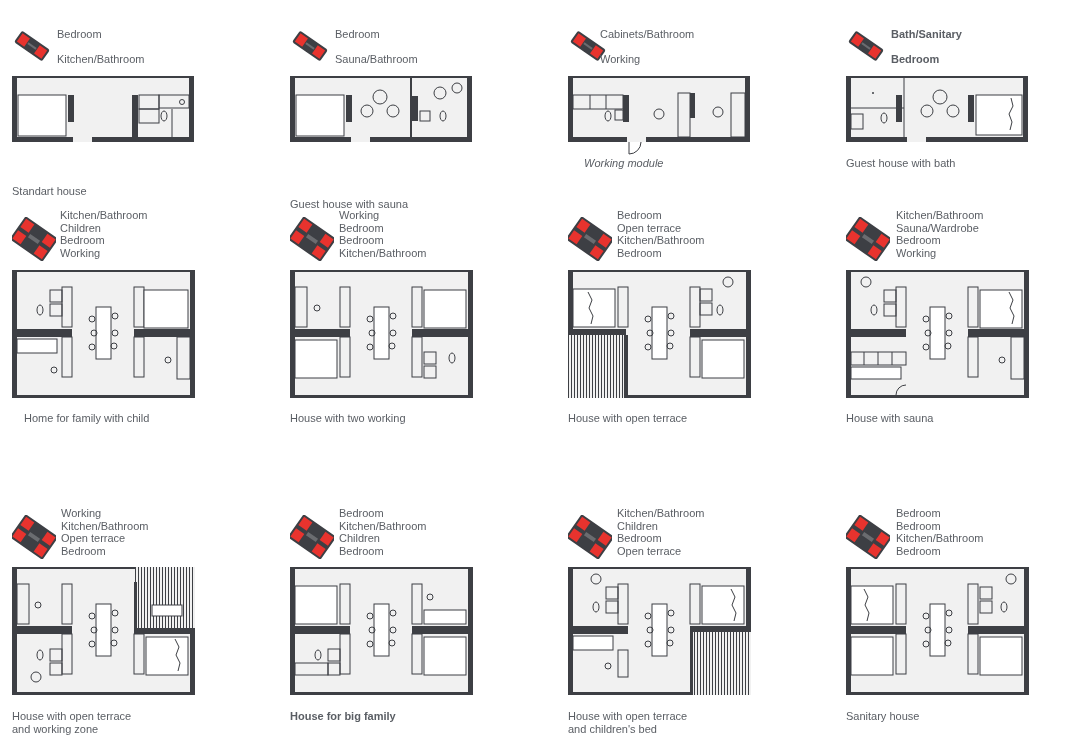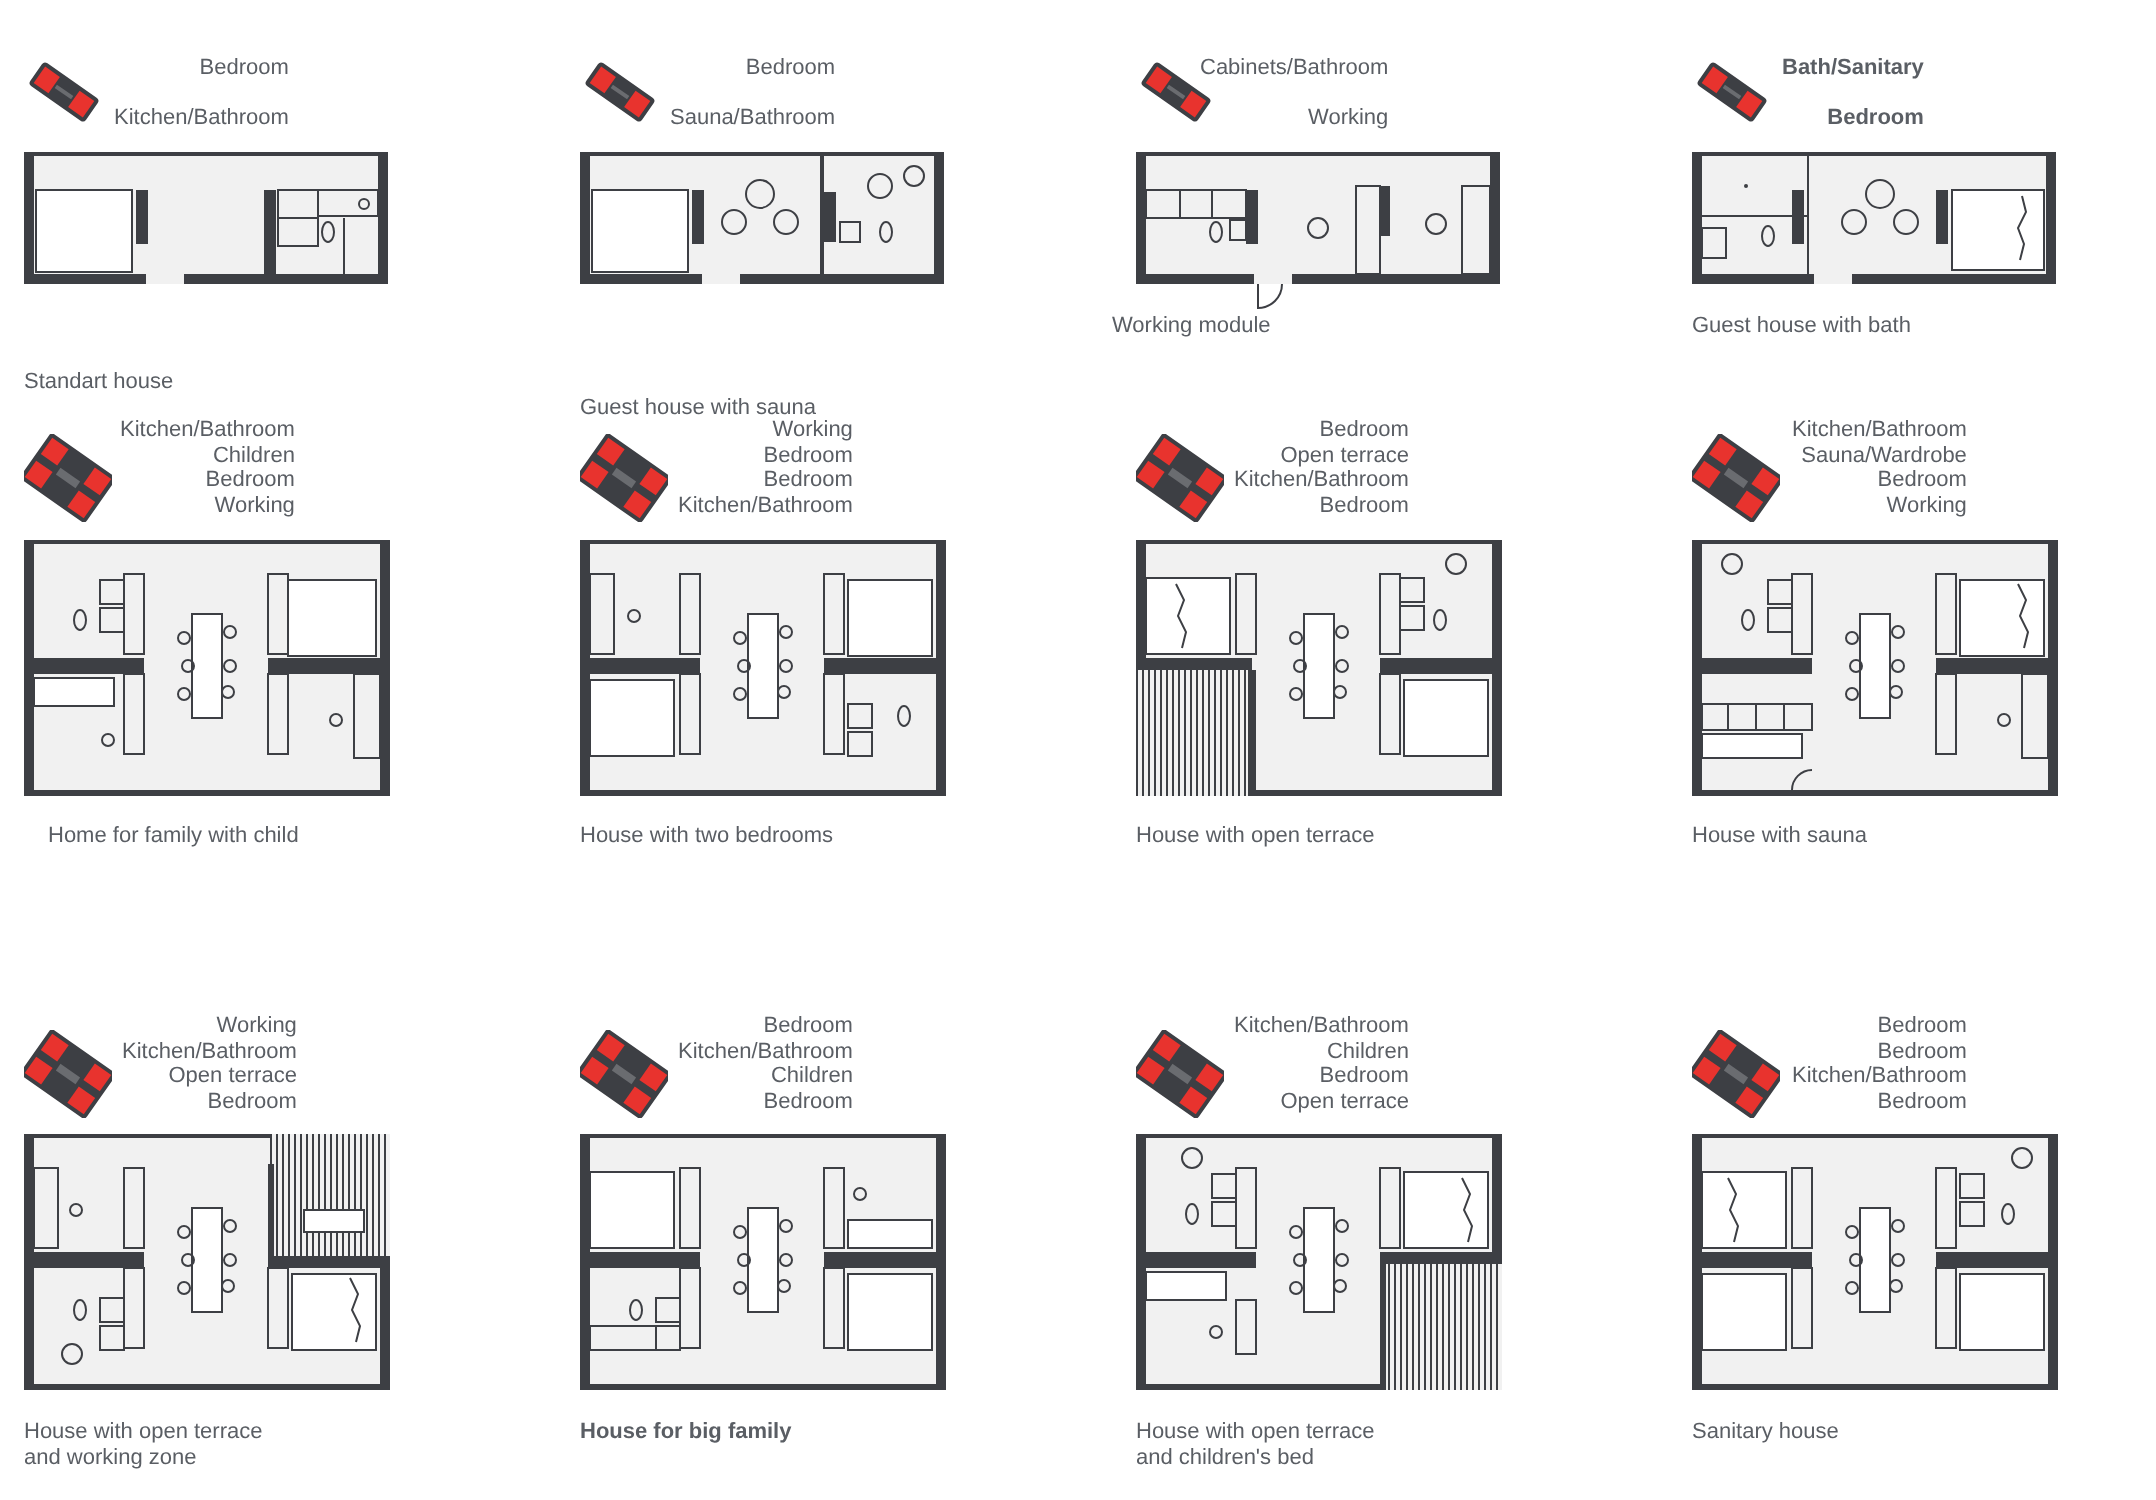--- a/index.html
+++ b/index.html
@@ -1,19 +1,19 @@
 <!DOCTYPE html>
 <html><head>
 <meta charset="utf-8">
 <style>
   html,body{margin:0;padding:0;background:#ffffff;}
   body{width:1078px;height:750px;position:relative;overflow:hidden;font-family:"Liberation Sans",sans-serif;color:#555a60;}
   .cell{position:absolute;}
   .mod-icon{position:absolute;left:0;top:0;}
-  .rooms{position:absolute;font-size:11px;line-height:12.6px;color:#5a5e64;text-align:right;}
+  .rooms{position:absolute;font-size:11px;line-height:12.6px;color:#5a5e64;}
   .rooms div{white-space:nowrap;}
   .rooms.two div:first-child{margin-bottom:12px;}
   .plan{position:absolute;}
   .caption{position:absolute;font-size:11px;line-height:12.5px;color:#5a5e64;white-space:nowrap;}
 </style>
 </head>
 <body>
 
 <div id="grid">
 
@@ -116,21 +116,21 @@
     <ellipse cx="40" cy="40" rx="3" ry="5" fill="none" stroke="#3d3f44"></ellipse>
       <rect x="47" y="34" width="8" height="10" fill="none" stroke="#3d3f44"></rect>
     <rect x="55" y="19" width="6" height="27" fill="#3d3f44"></rect>
     <circle cx="91" cy="38" r="5" fill="none" stroke="#3d3f44"></circle>
       <circle cx="150" cy="36" r="5" fill="none" stroke="#3d3f44"></circle>
     <rect x="110" y="17" width="12" height="44" fill="none" stroke="#3d3f44"></rect>
       <rect x="122" y="17" width="5" height="25" fill="#3d3f44"></rect>
     <rect x="163" y="17" width="14" height="44" fill="none" stroke="#3d3f44"></rect>
     <path d="M 61 66 L 61 78 A 12 12 0 0 0 73 66" fill="none" stroke="#3d3f44"></path>
   </svg>
-  <div class="caption" style="left:556px;top:157px;">
+  <div class="caption" style="left:584px;top:157px;font-style:italic;">
       <div>Working module</div>
     </div>
 
   <div class="cell" style="left:846px;top:26px;">
     <svg class="mod-icon" width="40" height="40" viewBox="0 0 40 40">
         <g transform="rotate(35 20 20)">
           <rect x="3" y="13" width="34" height="14" rx="2" fill="#3d3f44"></rect>
           <rect x="5" y="15" width="9" height="10" fill="#e8332e"></rect>
           <rect x="26" y="15" width="9" height="10" fill="#e8332e"></rect>
           <rect x="15" y="19" width="10" height="2" fill="#6a6c70"></rect>
@@ -254,21 +254,21 @@
       <circle cx="103" cy="63" r="3" fill="none" stroke="#3d3f44"></circle>
       <circle cx="80" cy="77" r="3" fill="none" stroke="#3d3f44"></circle>
       <circle cx="102" cy="76" r="3" fill="none" stroke="#3d3f44"></circle>
     <rect x="50" y="67" width="10" height="40" fill="none" stroke="#3d3f44"></rect>
       <rect x="122" y="67" width="10" height="40" fill="none" stroke="#3d3f44"></rect>
     <rect x="134" y="82" width="12" height="12" fill="none" stroke="#3d3f44"></rect>
       <rect x="134" y="96" width="12" height="12" fill="none" stroke="#3d3f44"></rect>
       <ellipse cx="162" cy="88" rx="3" ry="5" fill="none" stroke="#3d3f44"></ellipse>
   </svg>
   <div class="caption" style="left:290px;top:412px;">
-      <div>House with two bedrooms</div>
+      <div>House with two working</div>
     </div>
 
   <div class="cell" style="left:568px;top:209px;">
     <svg class="mod-icon" style="top:8px;" width="44" height="44" viewBox="0 0 44 44">
         <g transform="rotate(35 22 22)">
           <rect x="2" y="8" width="40" height="28" rx="2" fill="#3d3f44"></rect>
           <rect x="4" y="10" width="10" height="10" fill="#e8332e"></rect>
           <rect x="4" y="24" width="10" height="10" fill="#e8332e"></rect>
           <rect x="30" y="10" width="10" height="10" fill="#e8332e"></rect>
           <rect x="30" y="24" width="10" height="10" fill="#e8332e"></rect>

